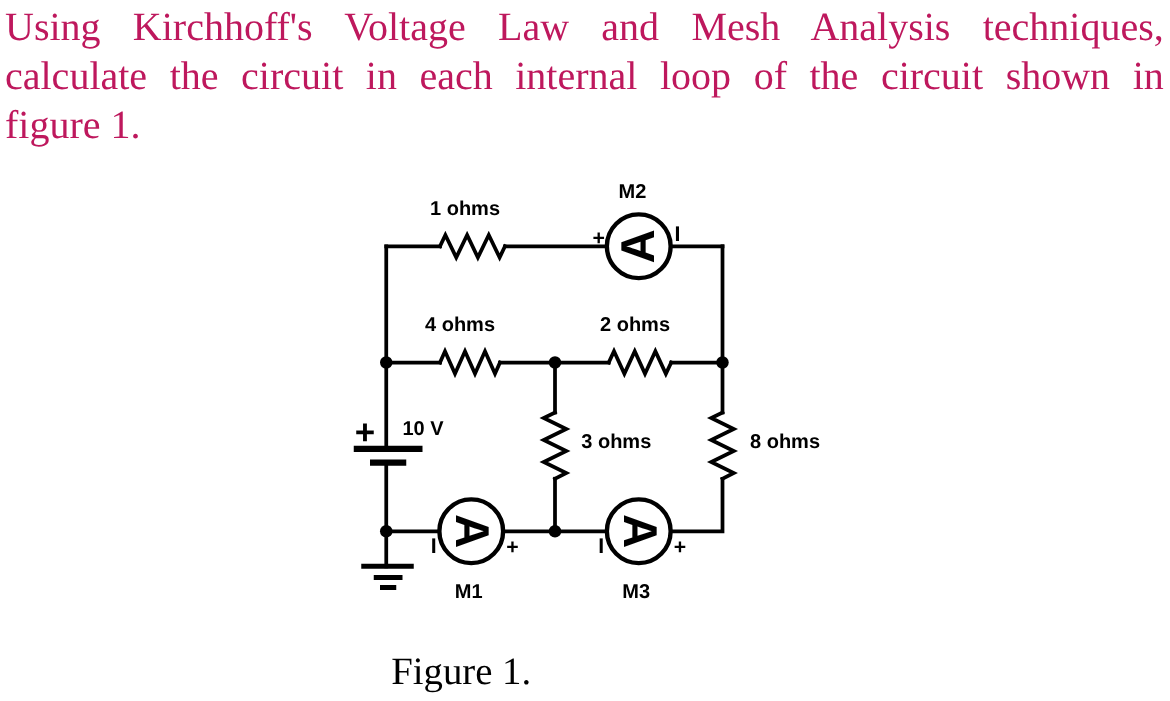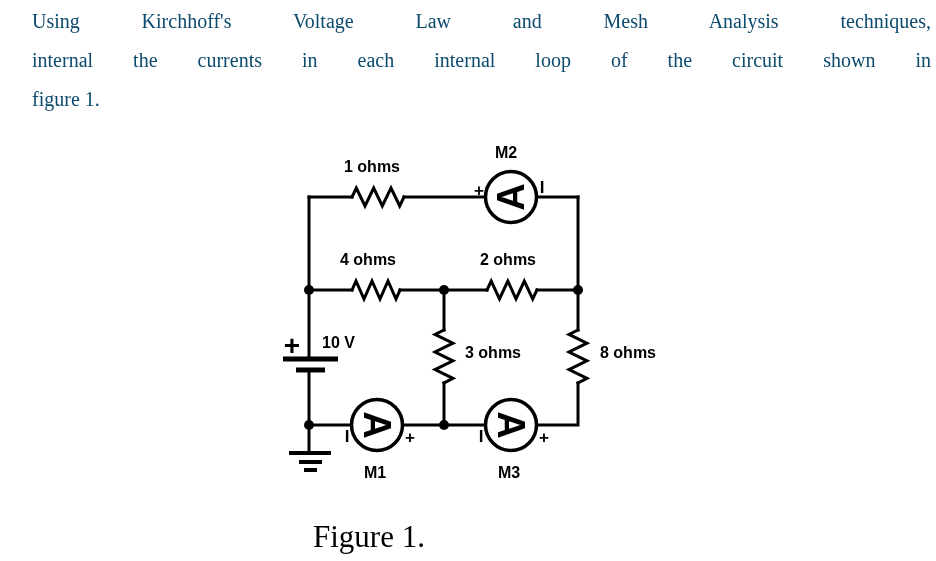--- a/index.html
+++ b/index.html
@@ -13,25 +13,24 @@
     height: 561px;
     background: #ffffff;
     overflow: hidden;
     font-family: "Liberation Serif", serif;
   }
   .question {
     position: absolute;
     left: 4px;
     right: 5px;
     top: 0;
-    color: #0c4a6e;
-    font-size: 20px;
+    color: #be185d;
+    font-size: 32px;
     line-height: 39px;
     padding-top: 2px;
-    margin-left: 28px;
   }
   .q-line {
     white-space: nowrap;
   }
   .q-line.justify {
     white-space: normal;
     text-align: justify;
     text-align-last: justify;
   }
   .circuit-svg {
@@ -102,21 +101,21 @@
     color: #000000;
   }
 </style>
 </head>
 <body>
 
 <div class="page">
 
   <div class="question">
     <div class="q-line justify">Using Kirchhoff's Voltage Law and Mesh Analysis techniques,</div>
-    <div class="q-line justify">internal the currents in each internal loop of the circuit shown in</div>
+    <div class="q-line justify">calculate the circuit in each internal loop of the circuit shown in</div>
     <div class="q-line">figure 1.</div>
   </div>
 
   <svg class="circuit-svg" viewBox="0 0 936 561">
 
     <g>
 
       <path class="wire" d="M309,197 H352"></path>
       <path class="wire" d="M404,197 H485"></path>
       <path class="wire" d="M537,197 H578"></path>

